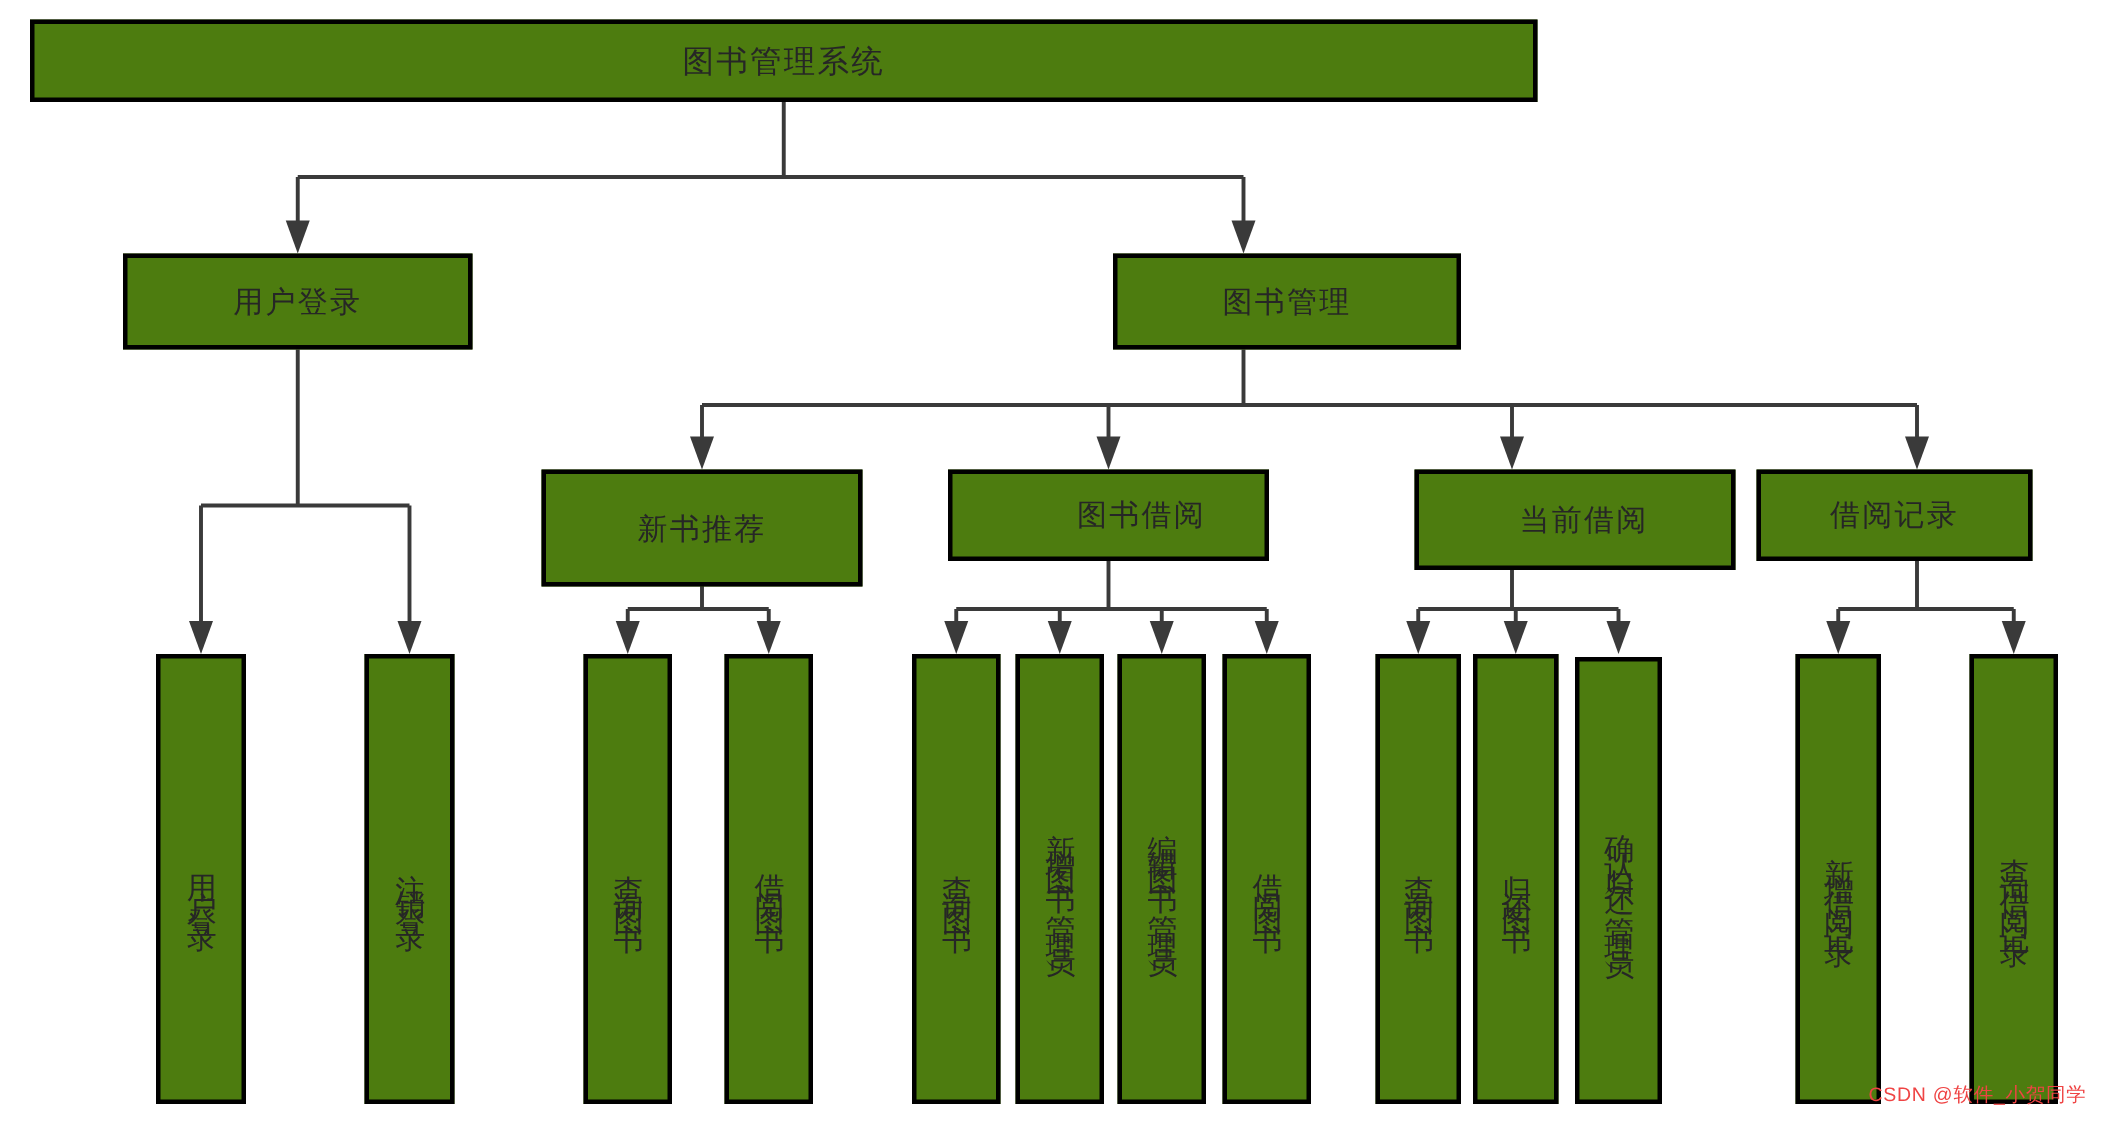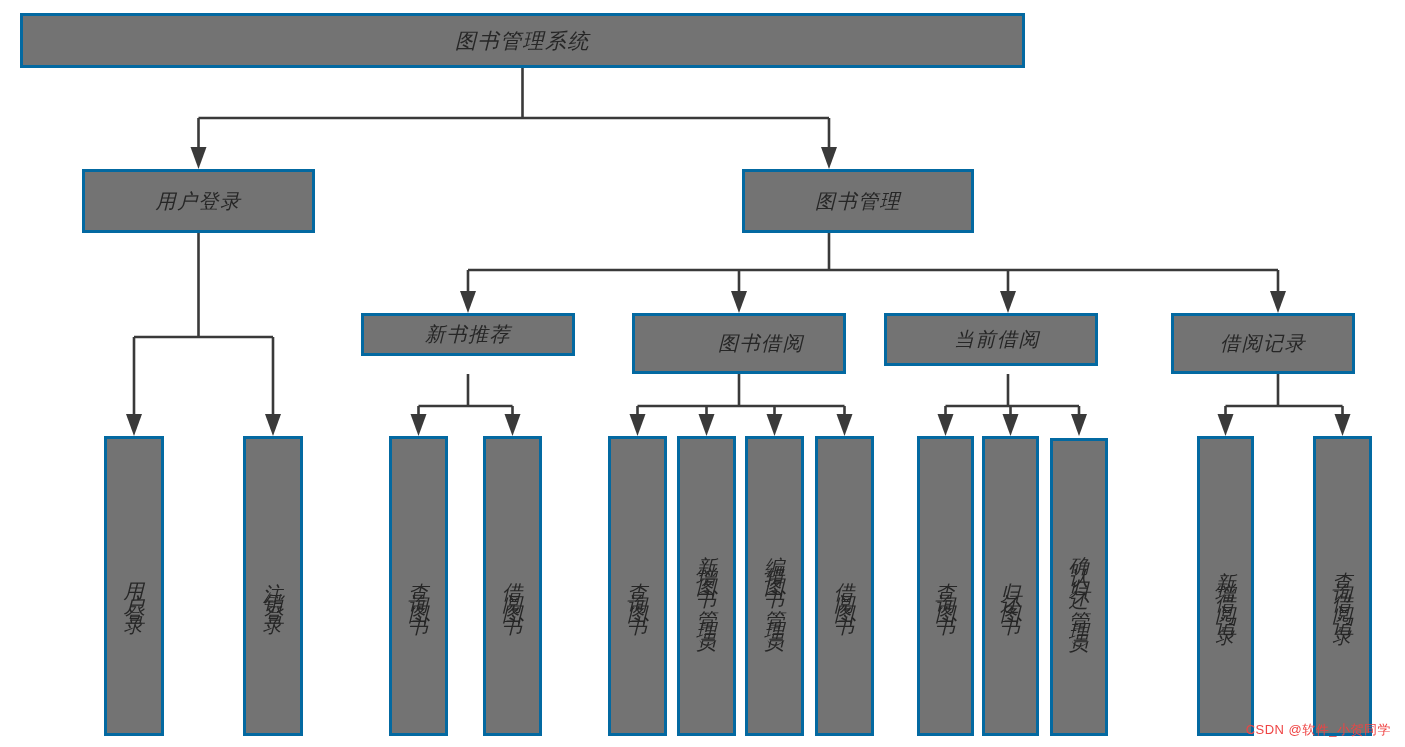--- a/index.html
+++ b/index.html
@@ -6,27 +6,26 @@
   .canvas{
     position:relative;
     width:1405px;height:747px;
     background:#ffffff;
     font-family:"Liberation Sans","DejaVu Sans",sans-serif;
     overflow:hidden;
   }
   .node{
     position:absolute;
     box-sizing:border-box;
-    background:#737373;
-    border:3px solid #0369a1;
+    background:#4d7c0f;
+    border:3px solid #000000;
     display:flex;
     align-items:center;
     justify-content:center;
     color:#262626;
-    font-style:italic;
   }
   .h-node{
     font-size:20px;
     letter-spacing:1.5px;
     white-space:nowrap;
   }
   .v-node{
     writing-mode:vertical-rl;
     text-orientation:mixed;
     font-size:20px;
@@ -99,23 +98,23 @@
     <path d="M1278 374 V406 M1225.5 406 H1342.5 M1225.5 406 V417 M1342.5 406 V417"></path>
     <polygon points="1217.5,414 1233.5,414 1225.5,436"></polygon>
     <polygon points="1334.5,414 1350.5,414 1342.5,436"></polygon>
   </svg>
 
   <div class="node h-node" style="left:20px;top:13px;width:1005px;height:55px;font-size:21px;">图书管理系统</div>
 
   <div class="node h-node" style="left:82px;top:169px;width:233px;height:64px;">用户登录</div>
   <div class="node h-node" style="left:713px;top:169px;width:232px;height:64px;margin-left:29px;">图书管理</div>
 
-  <div class="node h-node" style="left:361px;top:313px;width:214px;height:43px;">新书推荐</div>
+  <div class="node h-node" style="left:361px;top:313px;width:214px;height:78px;">新书推荐</div>
   <div class="node h-node" style="left:632px;top:313px;width:214px;height:61px;padding-left:44px;">图书借阅</div>
-  <div class="node h-node" style="left:884px;top:313px;width:214px;height:53px;padding-left:12px;">当前借阅</div>
+  <div class="node h-node" style="left:943px;top:313px;width:214px;height:67px;padding-left:12px;">当前借阅</div>
   <div class="node h-node" style="left:1171px;top:313px;width:184px;height:61px;">借阅记录</div>
 
   <div class="node v-node" style="left:104px;top:436px;width:60px;height:300px;">用户登录</div>
   <div class="node v-node" style="left:243px;top:436px;width:60px;height:300px;">注销登录</div>
 
   <div class="node v-node" style="left:389px;top:436px;width:59px;height:300px;">查询图书</div>
   <div class="node v-node" style="left:483px;top:436px;width:59px;height:300px;">借阅图书</div>
 
   <div class="node v-node" style="left:608px;top:436px;width:59px;height:300px;">查询图书</div>
   <div class="node v-node" style="left:677px;top:436px;width:59px;height:300px;">新增图书（管理员）</div>

